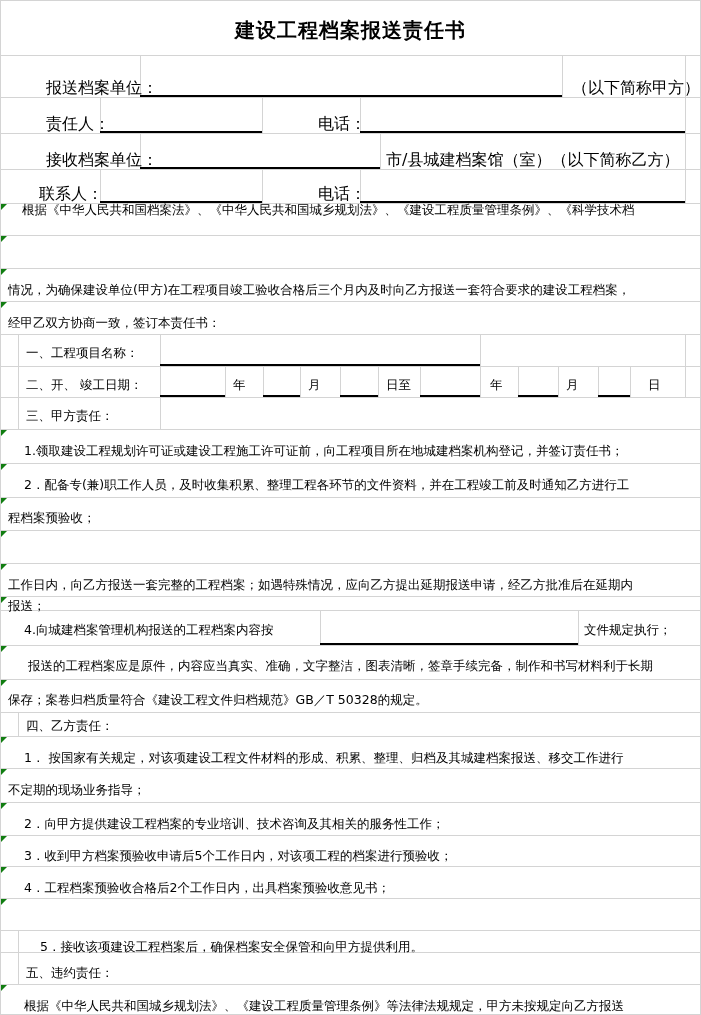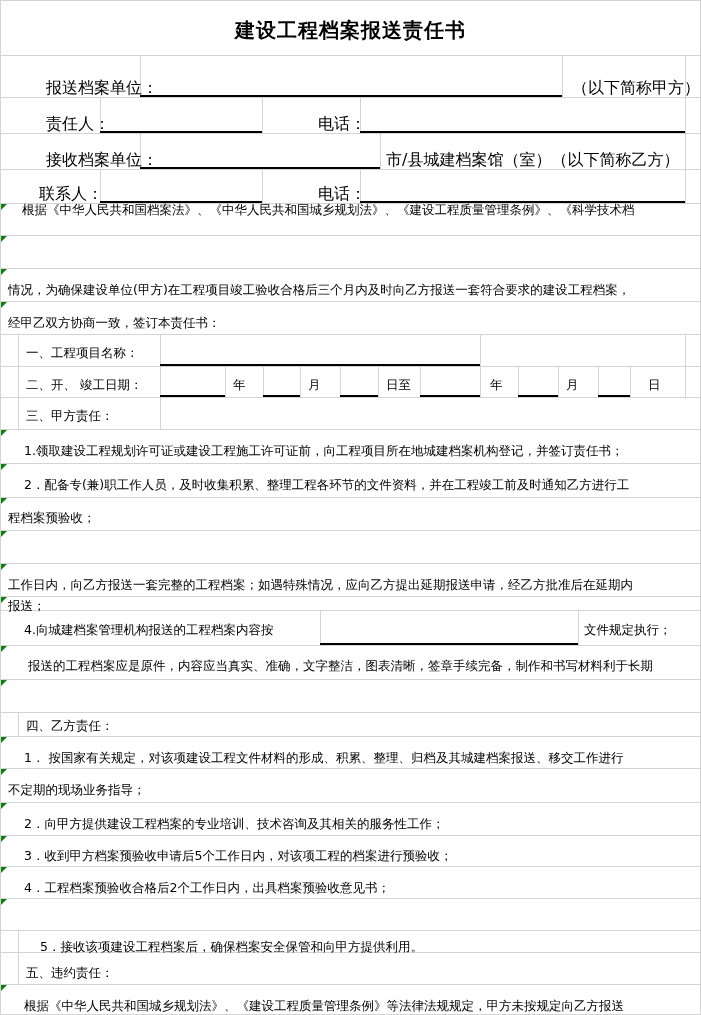--- a/index.html
+++ b/index.html
@@ -180,20 +180,21 @@
   <div class="gl-v" style="left:320px;top:610px;height:35px;"></div>
   <div class="gl-v" style="left:578px;top:610px;height:35px;"></div>
   <div class="ul" style="left:320px;top:643px;width:258px;"></div>
   <div class="t body" style="left:24px;top:624px;">4.向城建档案管理机构报送的工程档案内容按</div>
   <div class="t body" style="left:584px;top:624px;">文件规定执行；</div>
 
   <div class="tri" style="left:1px;top:646px;"></div>
   <div class="t body" style="left:8px;top:660px;margin-left:20px;">报送的工程档案应是原件，内容应当真实、准确，文字整洁，图表清晰，签章手续完备，制作和书写材料利于长期</div>
 
   <div class="tri" style="left:1px;top:680px;"></div>
+  <div class="t body" style="left:8px;top:694px;">保存；案卷归档质量符合《建设工程文件归档规范》GB／T 50328的规定。</div>
 
   <div class="t body" style="left:26px;top:720px;">四、乙方责任：</div>
 
   <div class="tri" style="left:1px;top:737px;"></div>
   <div class="t body" style="left:24px;top:752px;">1． 按国家有关规定，对该项建设工程文件材料的形成、积累、整理、归档及其城建档案报送、移交工作进行</div>
 
   <div class="tri" style="left:1px;top:769px;"></div>
   <div class="t body" style="left:8px;top:784px;">不定期的现场业务指导；</div>
 
   <div class="tri" style="left:1px;top:803px;"></div>

